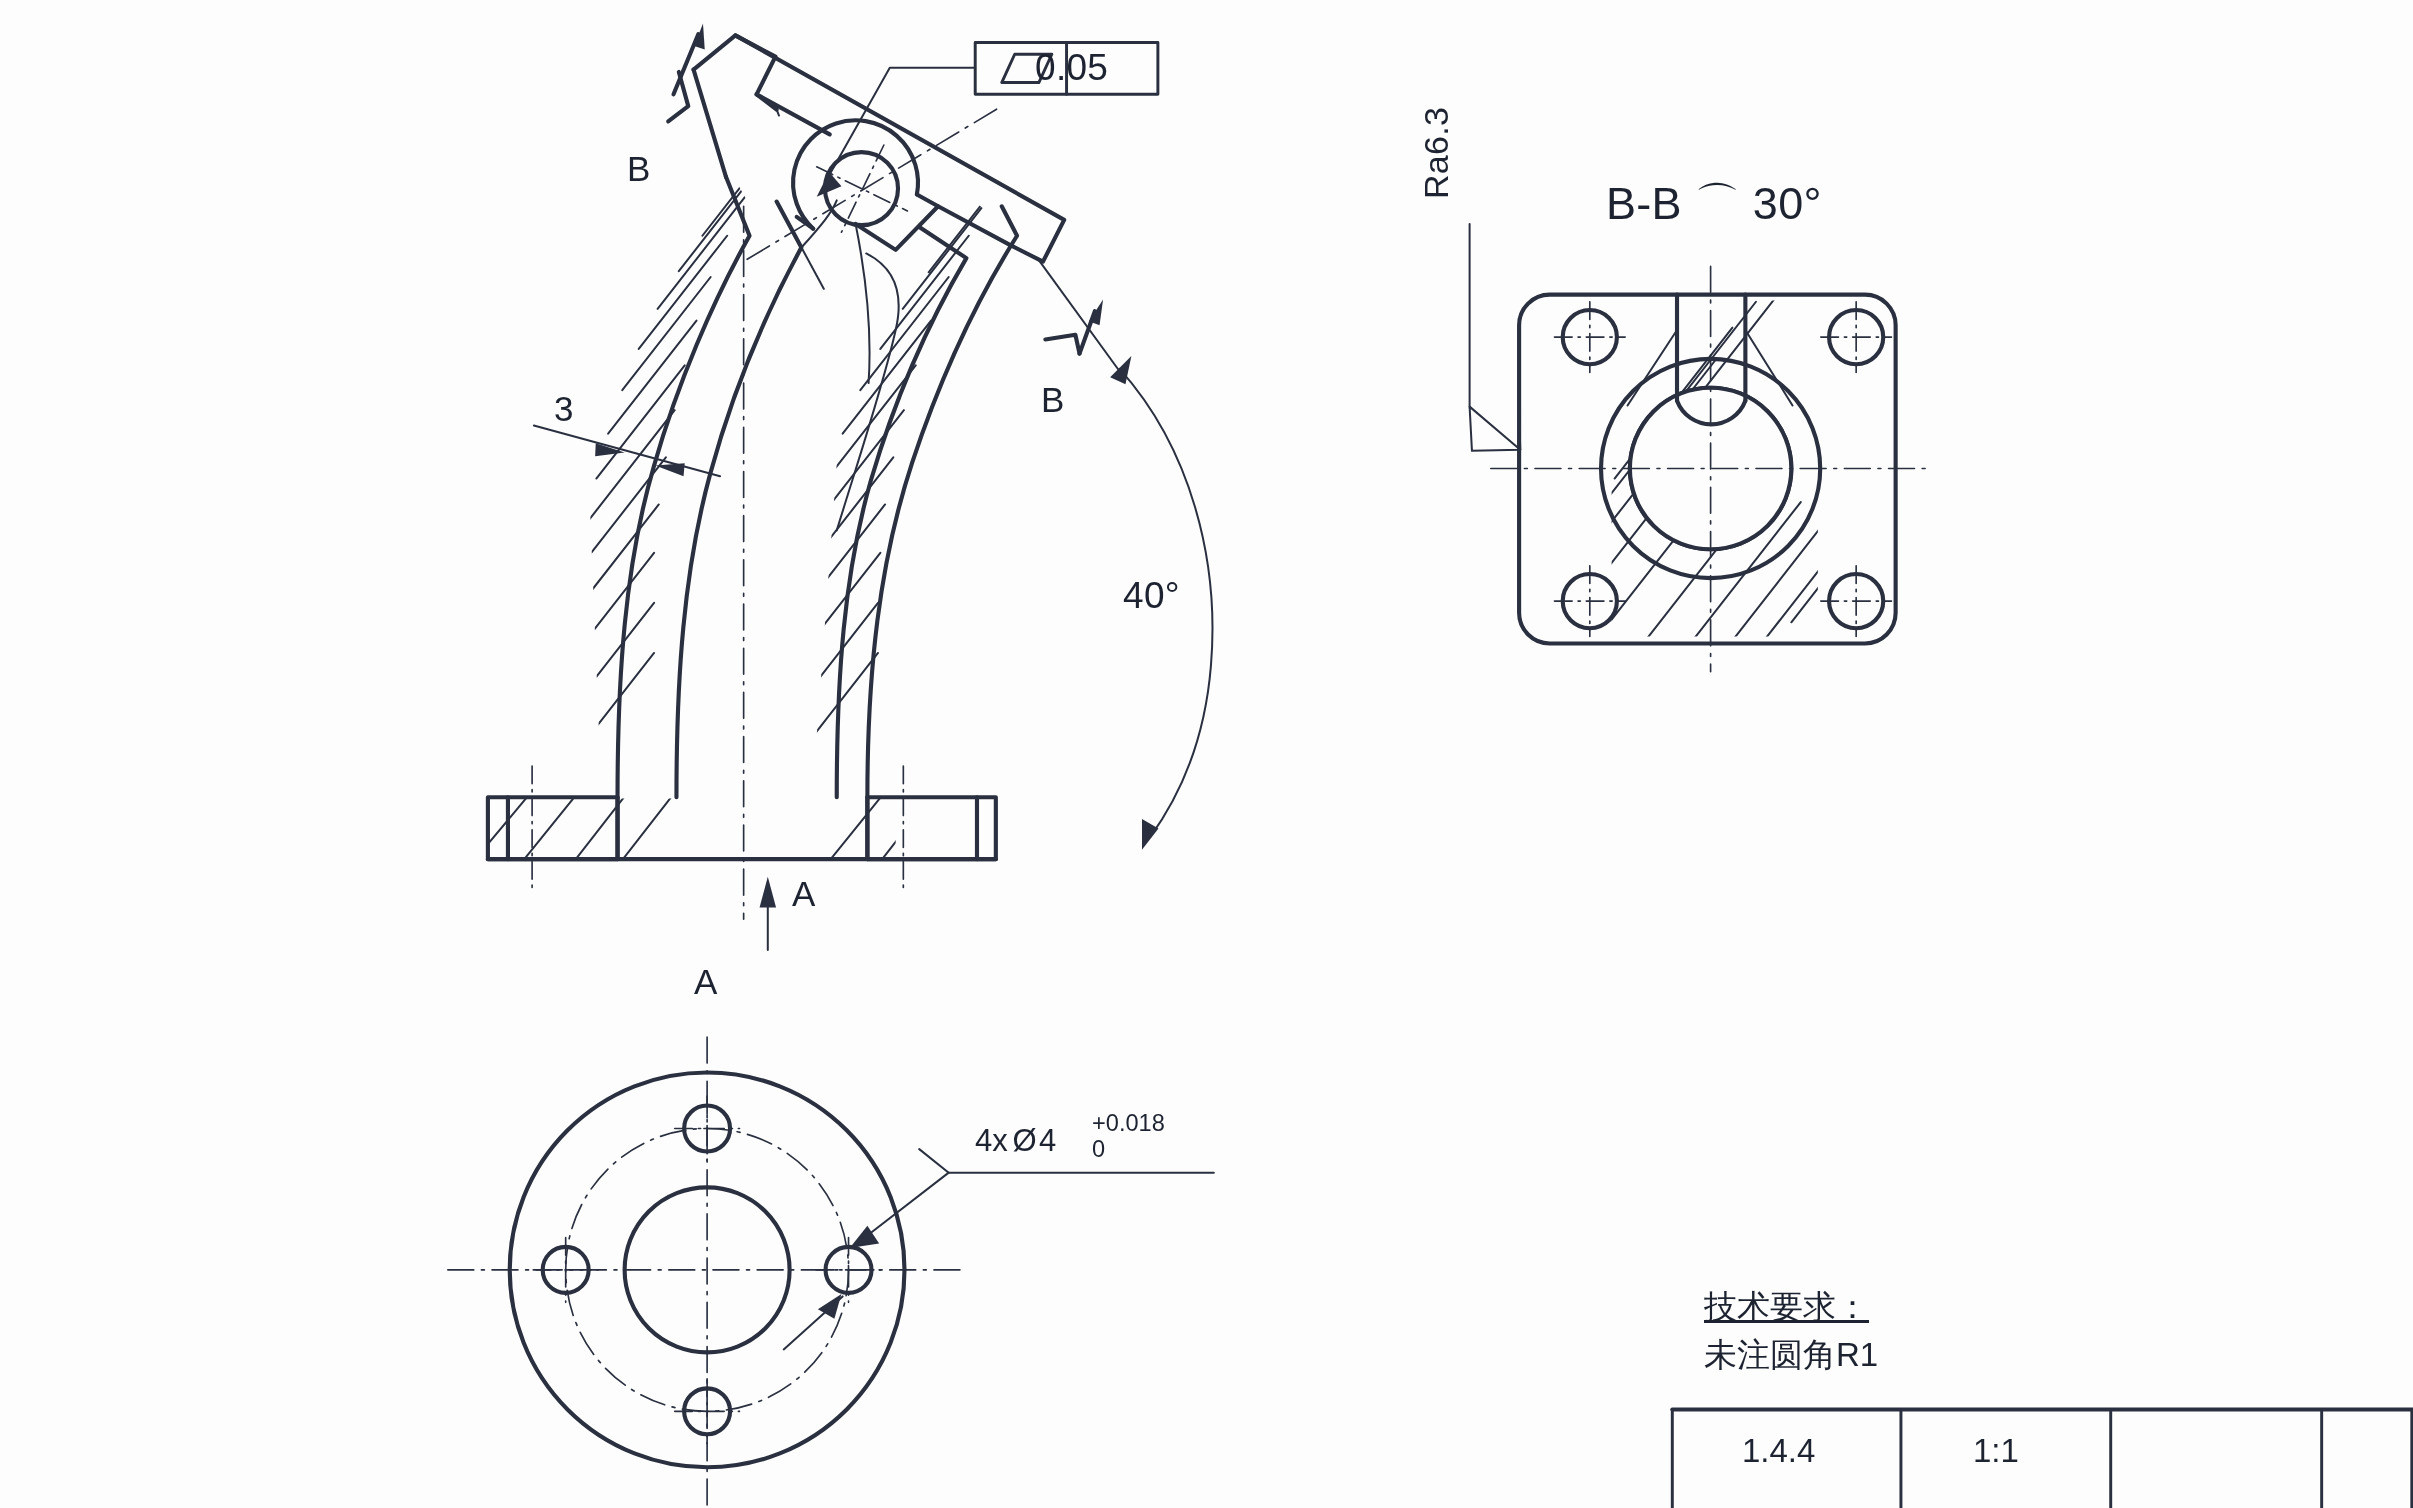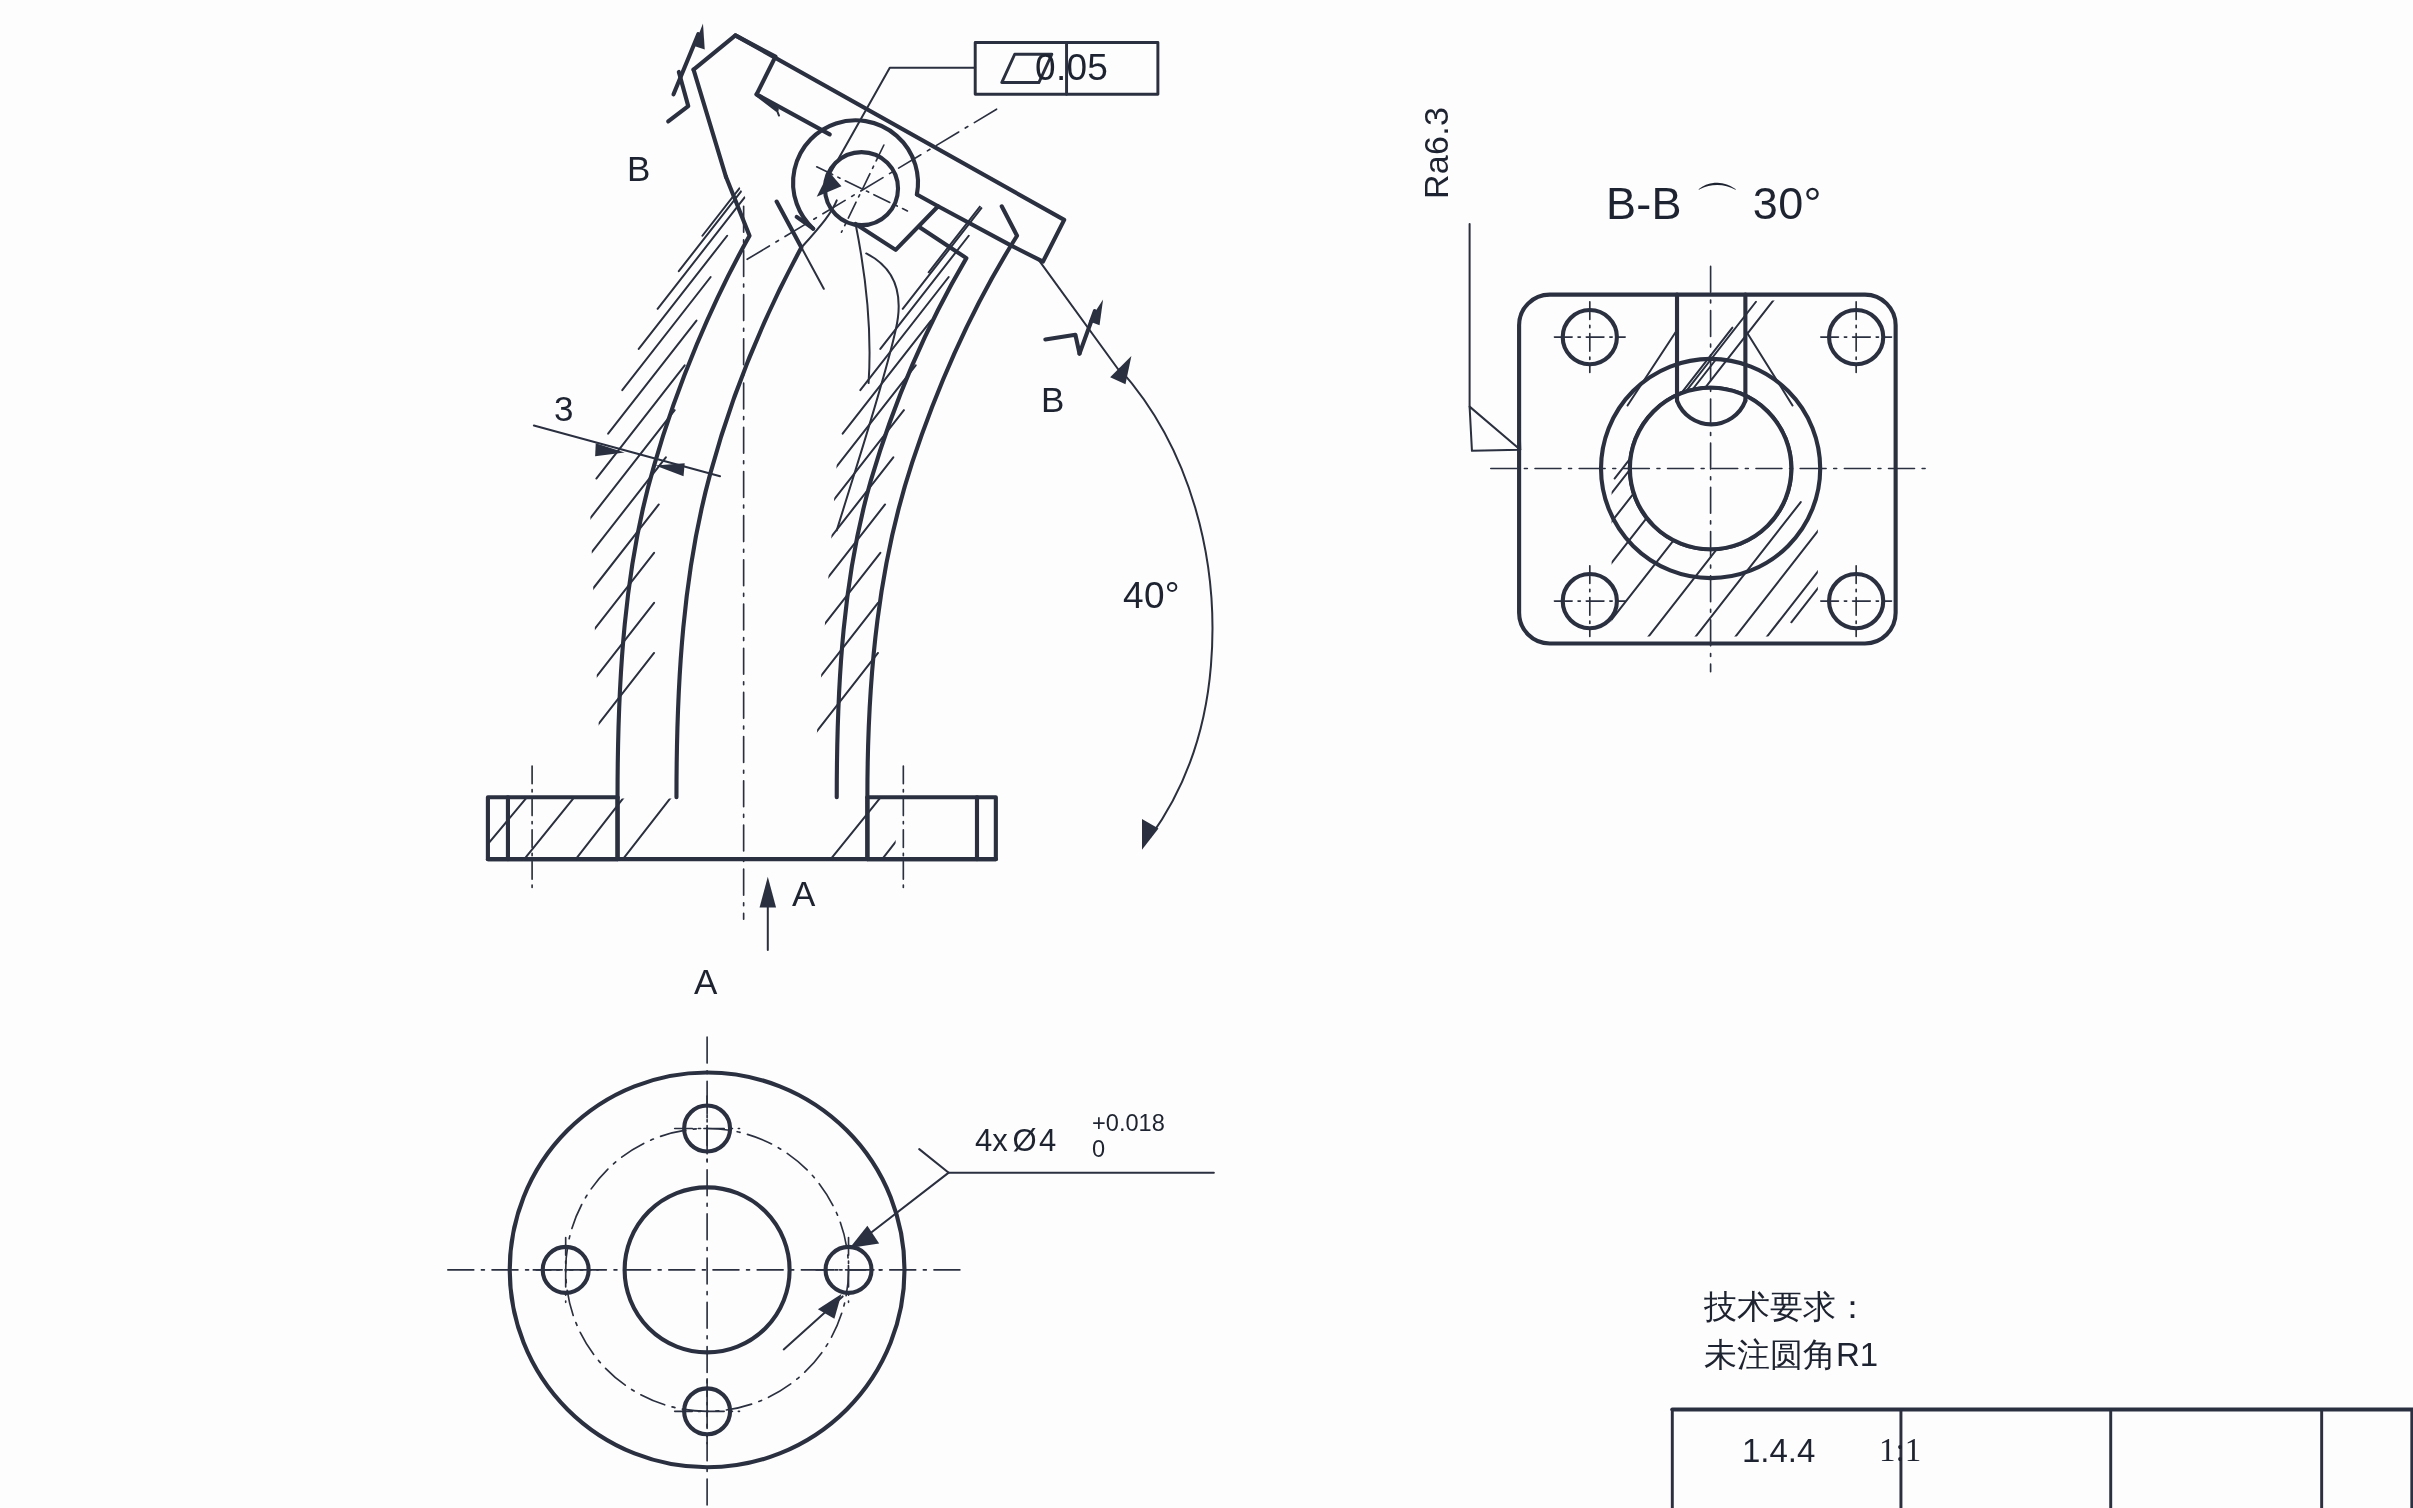--- a/index.html
+++ b/index.html
@@ -371,22 +371,22 @@
             width:194px;text-align:left;">Ra6.3</div>
 
 <div class="lbl" style="left:975px;top:1123px;font-size:31px;">
   <span>4x</span><span style="margin-left:4.7px;">Ø</span><span style="margin-left:2.4px;">4</span>
 </div>
 <div class="lbl txt-sm" style="left:1092px;top:1111px;line-height:1.02;">
   <div>+0.018</div>
   <div style="margin-top:2.4px;">0</div>
 </div>
 
-<div class="lbl txt-cjk" style="left:1704px;top:1285px;">技术要求：</div>
+<div class="lbl txt-cjk" style="left:1704px;top:1285px;text-decoration:underline;">技术要求：</div>
 <div class="lbl txt-cjk" style="left:1704px;top:1333px;">未注圆角R1</div>
 
 <div class="lbl tblock" style="left:1727px;top:1432px;">1.4.4</div>
-<div class="lbl tblock" style="left:1864px;top:1432px;font-family:Liberation Serif, serif;">1:1</div>
+<div class="lbl tblock" style="left:1958px;top:1432px;">1:1</div>
 <div class="lbl tblock" style="left:2169px;top:1432px;"></div>
 <div class="lbl tblock" style="left:2358px;top:1432px;"></div>
 
 </div>
 
 
 </body></html>

